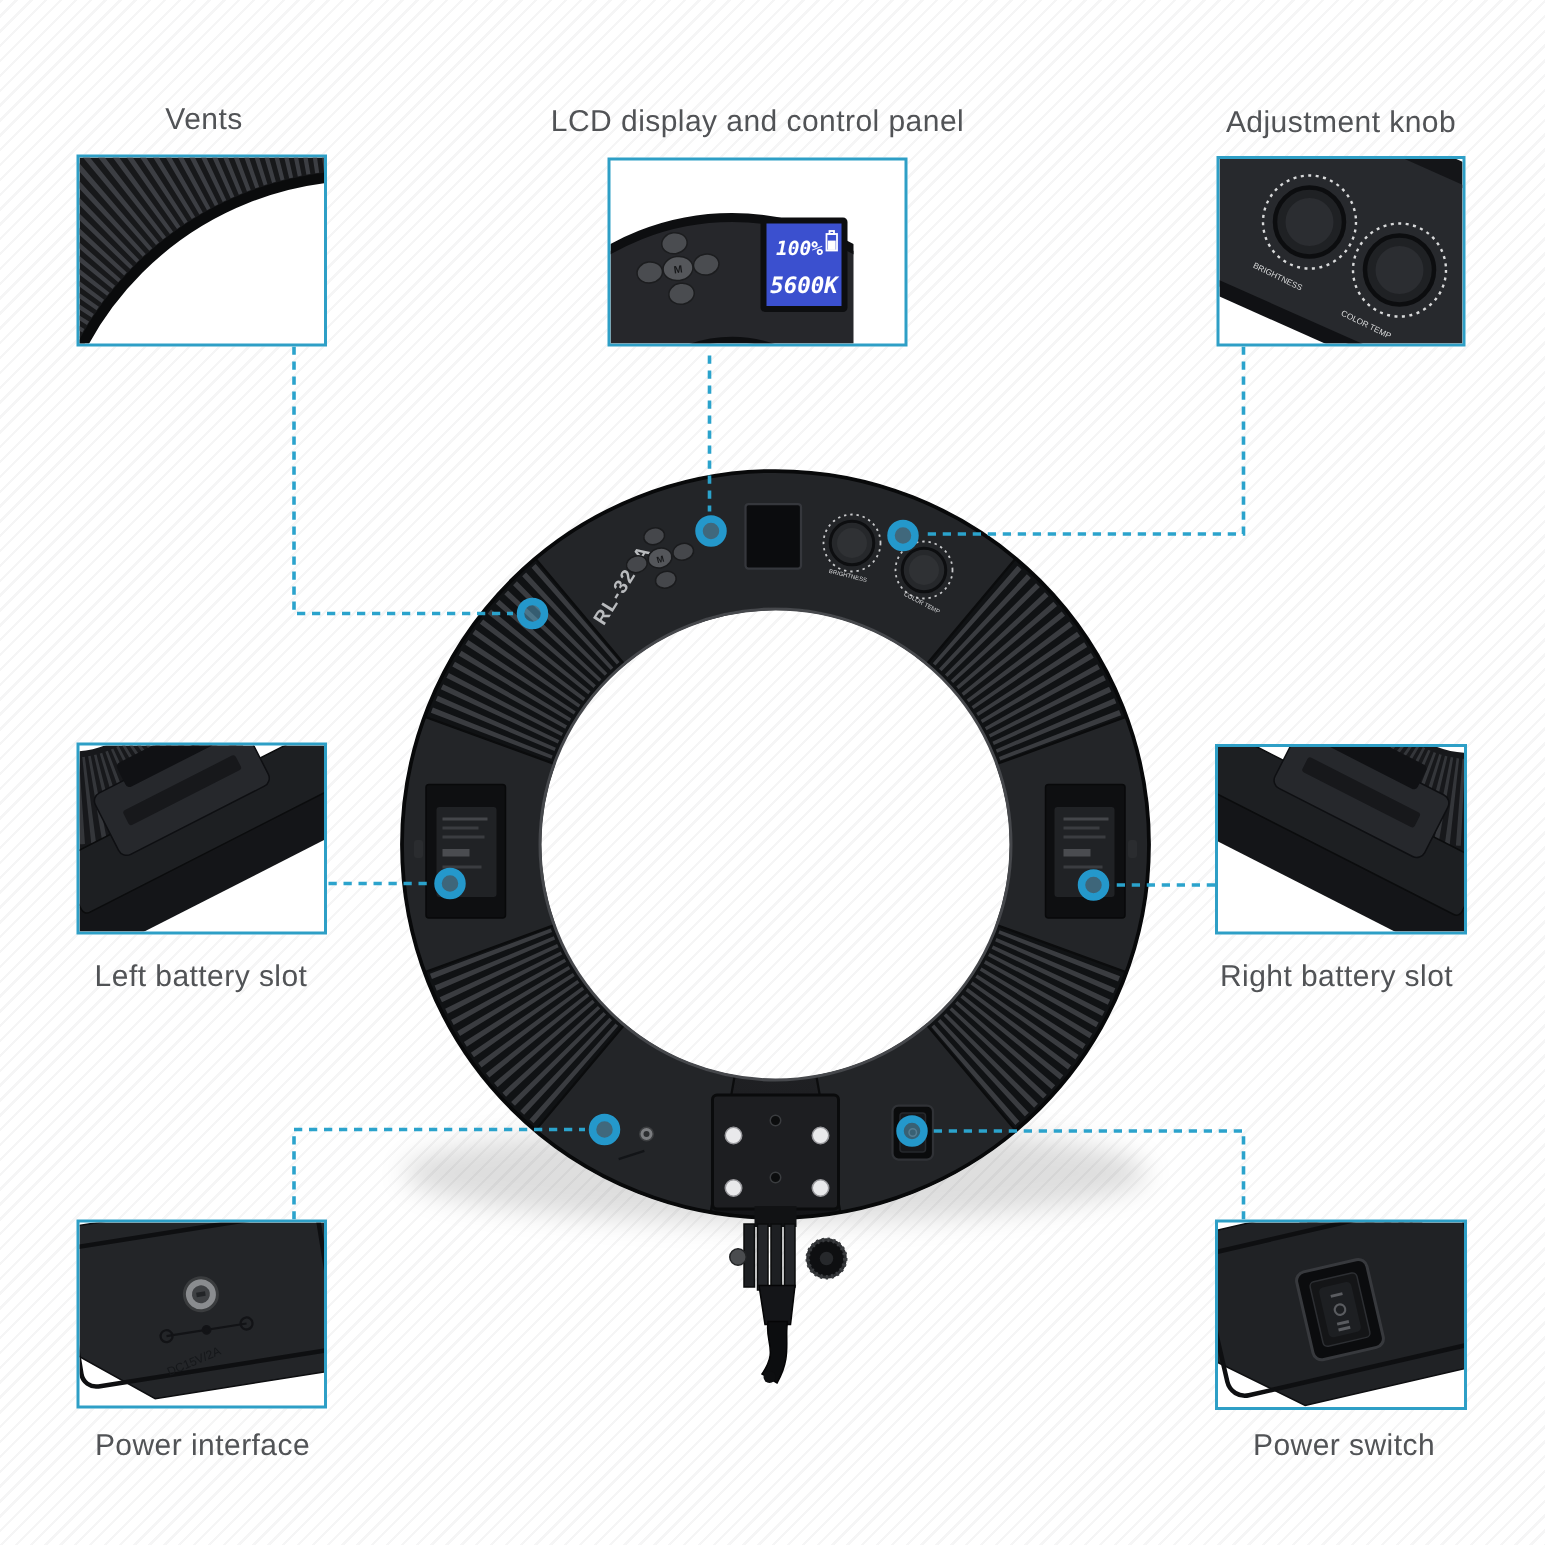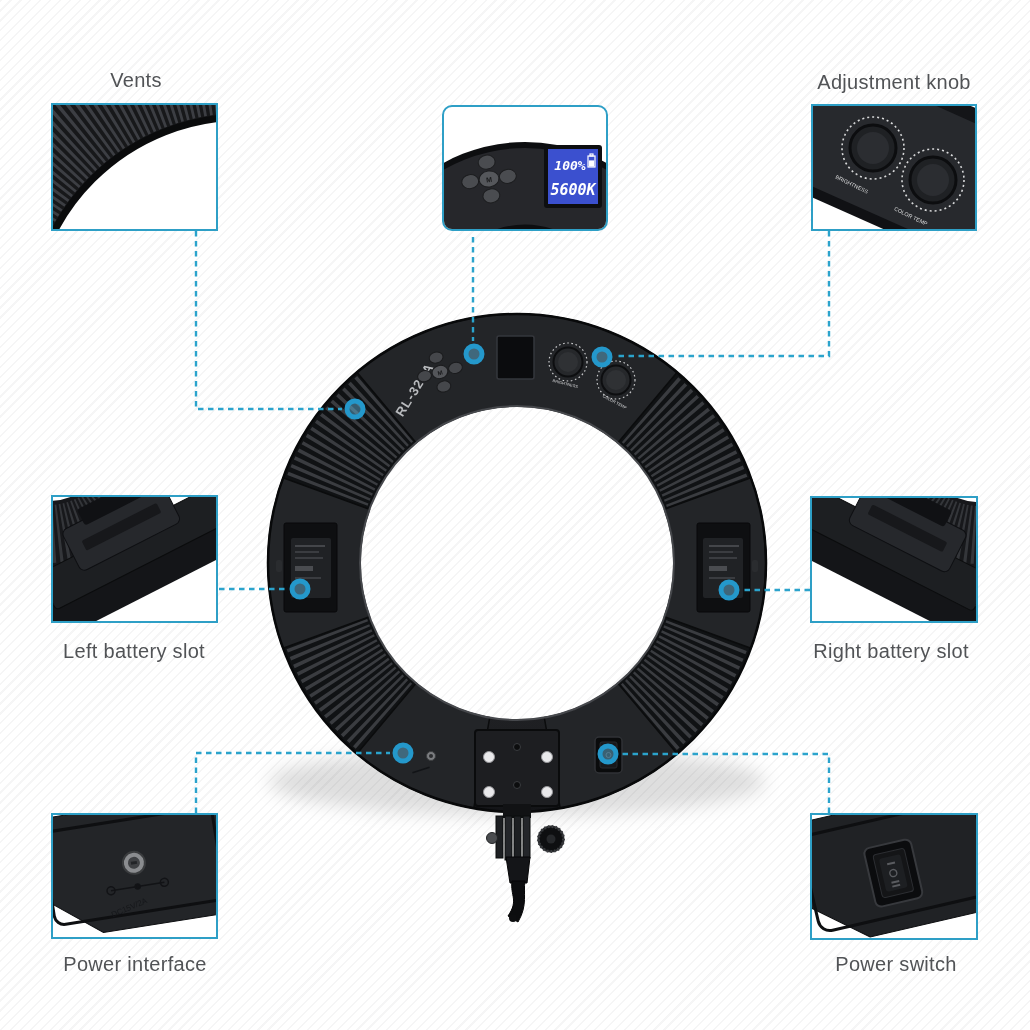--- a/index.html
+++ b/index.html
@@ -180,21 +180,21 @@
       <g fill="none">
         <circle cx="190" cy="225" r="258" stroke="#17181a" stroke-width="92"></circle>
         <circle cx="190" cy="225" r="258" stroke="#3c3e43" stroke-width="82" stroke-dasharray="3.2 3.8"></circle>
         <circle cx="190" cy="225" r="213" stroke="#0a0b0c" stroke-width="7"></circle>
         <circle cx="190" cy="225" r="302" stroke="#0a0b0c" stroke-width="7"></circle>
         <circle cx="190" cy="225" r="312" stroke="#202124" stroke-width="14"></circle>
       </g>
     </svg>
   </div>
 
-  <div class="detail-box" style="left:442px;top:105px;width:166px;height:126px;border-radius:10px;">
+  <div class="detail-box" style="left:405px;top:105px;width:200px;height:126px;">
     <svg width="162" height="122" viewBox="0 0 162 122">
       <circle cx="81" cy="204" r="124" fill="none" stroke="#26272b" stroke-width="82"></circle>
       <circle cx="81" cy="204" r="166" fill="none" stroke="#0d0e10" stroke-width="6"></circle>
       <circle cx="81" cy="204" r="84" fill="none" stroke="#0d0e10" stroke-width="5"></circle>
       <g transform="rotate(-8 45 72)">
         <ellipse cx="45" cy="55" rx="8.5" ry="7" fill="#4a4c50" stroke="#1c1d1f"></ellipse>
         <ellipse cx="45" cy="89" rx="8.5" ry="7" fill="#4a4c50" stroke="#1c1d1f"></ellipse>
         <ellipse cx="26" cy="72" rx="8.5" ry="7" fill="#4a4c50" stroke="#1c1d1f"></ellipse>
         <ellipse cx="64" cy="72" rx="8.5" ry="7" fill="#4a4c50" stroke="#1c1d1f"></ellipse>
         <ellipse cx="45" cy="72" rx="10" ry="8" fill="#55575b" stroke="#1c1d1f"></ellipse>
@@ -300,19 +300,20 @@
           <rect x="78" y="47" width="8" height="2" fill="#5a5c60"></rect>
           <circle cx="82" cy="58" r="3.5" fill="none" stroke="#5a5c60" stroke-width="1.4"></circle>
           <rect x="78" y="66" width="8" height="2" fill="#5a5c60"></rect>
           <rect x="78" y="70" width="8" height="2" fill="#5a5c60"></rect>
         </g>
       </g>
     </svg>
   </div>
 
   <div class="callout-label" style="left:-14px;top:69px;">Vents</div>
+  <div class="callout-label" style="left:355px;top:70px;">LCD display and control panel</div>
   <div class="callout-label" style="left:744px;top:71px;">Adjustment knob</div>
   <div class="callout-label" style="left:-16px;top:640px;">Left battery slot</div>
   <div class="callout-label" style="left:741px;top:640px;">Right battery slot</div>
   <div class="callout-label" style="left:-15px;top:953px;">Power interface</div>
   <div class="callout-label" style="left:746px;top:953px;">Power switch</div>
 
 </div>
 
 </body></html>

